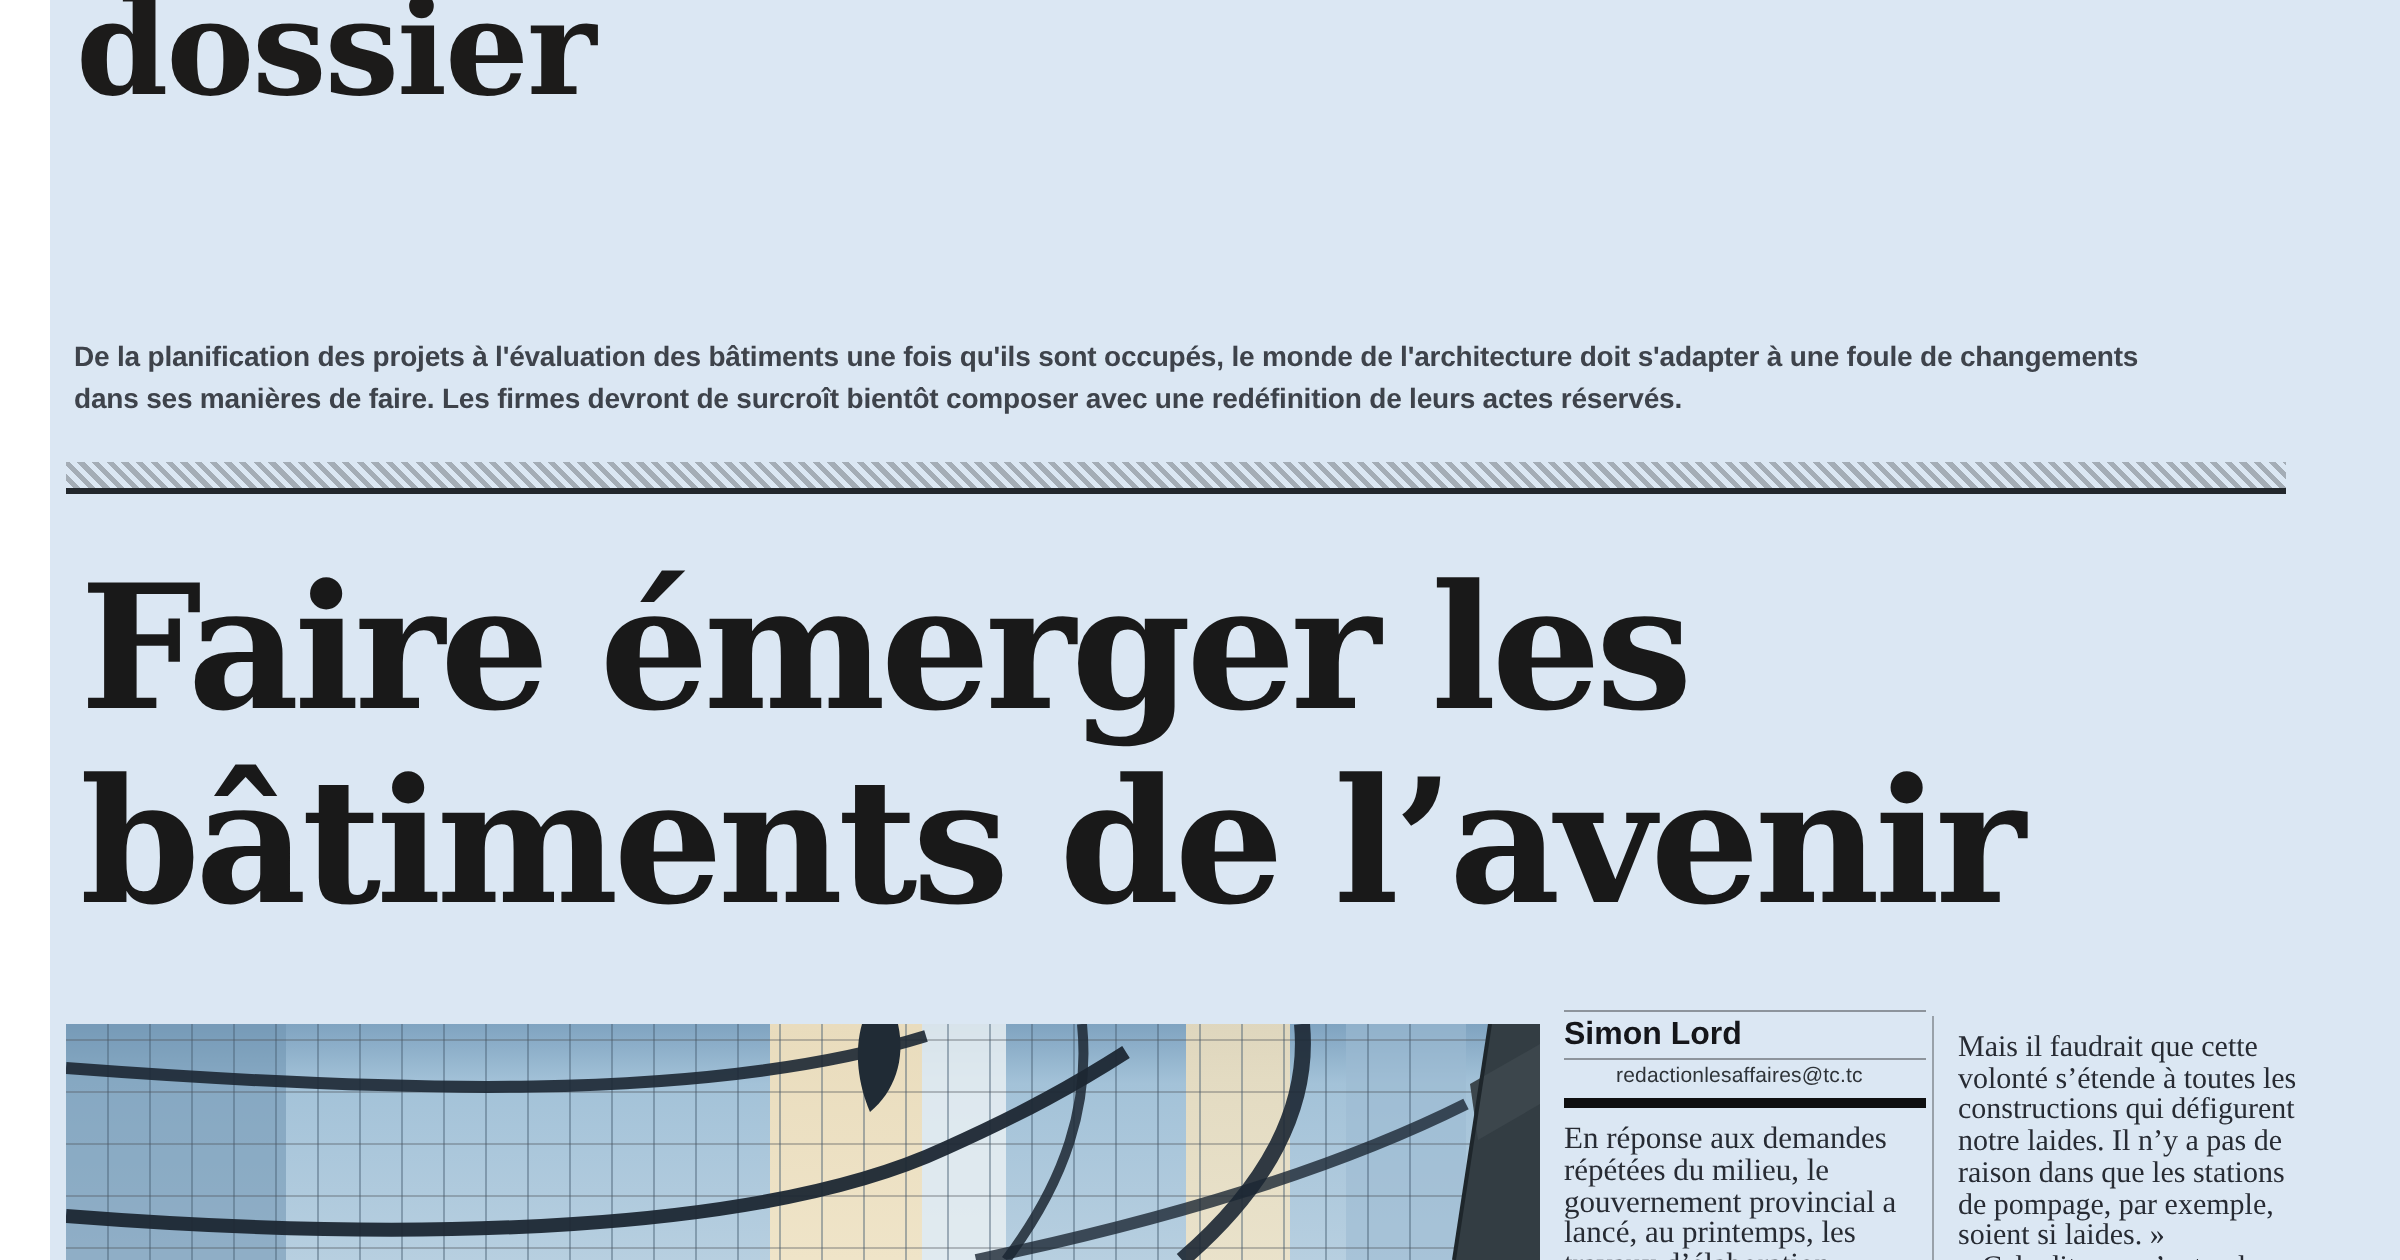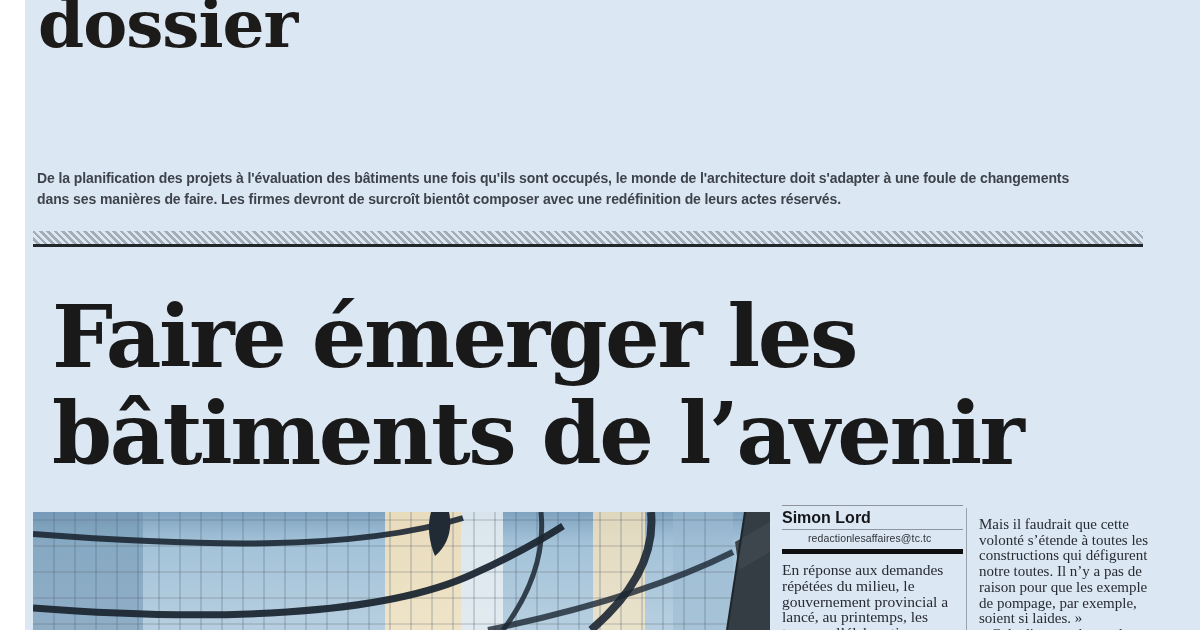--- a/index.html
+++ b/index.html
@@ -88,21 +88,21 @@
 <div class="standfirst">
   <div>De la planification des projets à l'évaluation des bâtiments une fois qu'ils sont occupés, le monde de l'architecture doit s'adapter à une foule de changements</div>
   <div>dans ses manières de faire. Les firmes devront de surcroît bientôt composer avec une redéfinition de leurs actes réservés.</div>
 </div>
 
 <div class="hatch-divider">
   <div class="hatch"></div>
   <div class="rule"></div>
 </div>
 
-<h1 class="headline" style="margin:16px;">
+<h1 class="headline" style="margin:4px;">
   <div>Faire émerger les</div>
   <div>bâtiments de l’avenir</div>
 </h1>
 
 <div class="photo">
   <svg width="737" height="118" viewBox="0 0 737 118" preserveAspectRatio="none">
     <defs>
       <linearGradient id="glass" x1="0" y1="0" x2="0" y2="1">
         <stop offset="0" stop-color="#7fa3c0"></stop>
         <stop offset="0.25" stop-color="#a3c2d8"></stop>
@@ -193,19 +193,19 @@
   </div>
 </div>
 
 <div class="col-divider"></div>
 
 <div class="col-right">
   <div class="body-text">
     <div>Mais il faudrait que cette</div>
     <div>volonté s’étende à toutes les</div>
     <div>constructions qui défigurent</div>
-    <div>notre toutes. Il n’y a pas de</div>
-    <div>raison pour que les exemple</div>
+    <div>notre laides. Il n’y a pas de</div>
+    <div>raison dans que les stations</div>
     <div>de pompage, par exemple,</div>
     <div>soient si laides. »</div>
     <div class="indent">Cela dit, ce qu’entend</div>
   </div>
 </div>
 
 </body></html>

